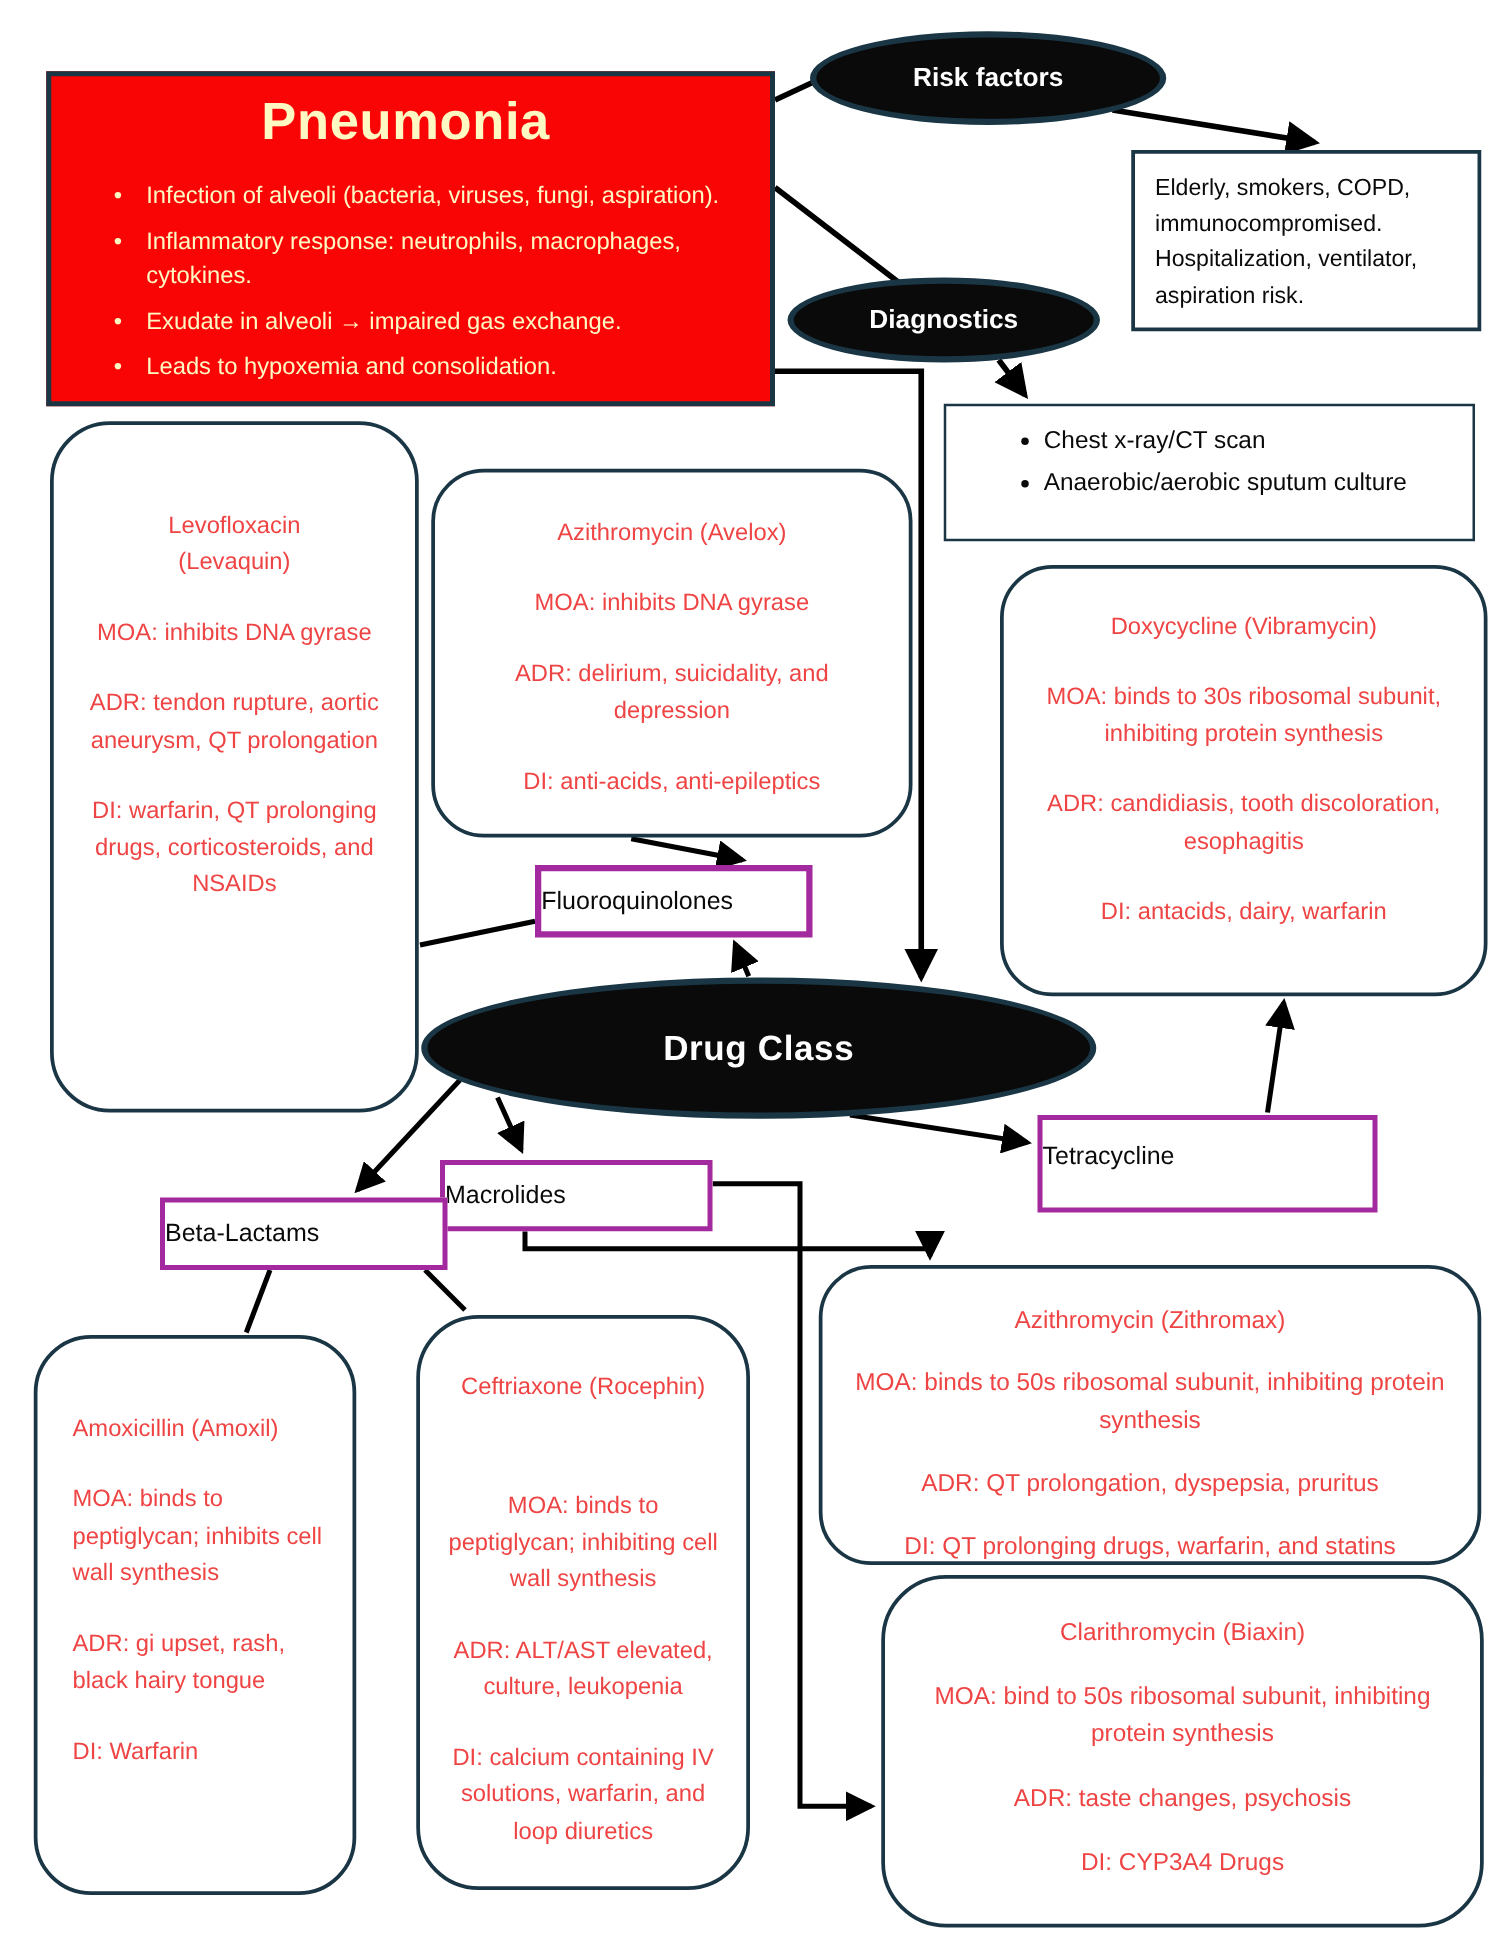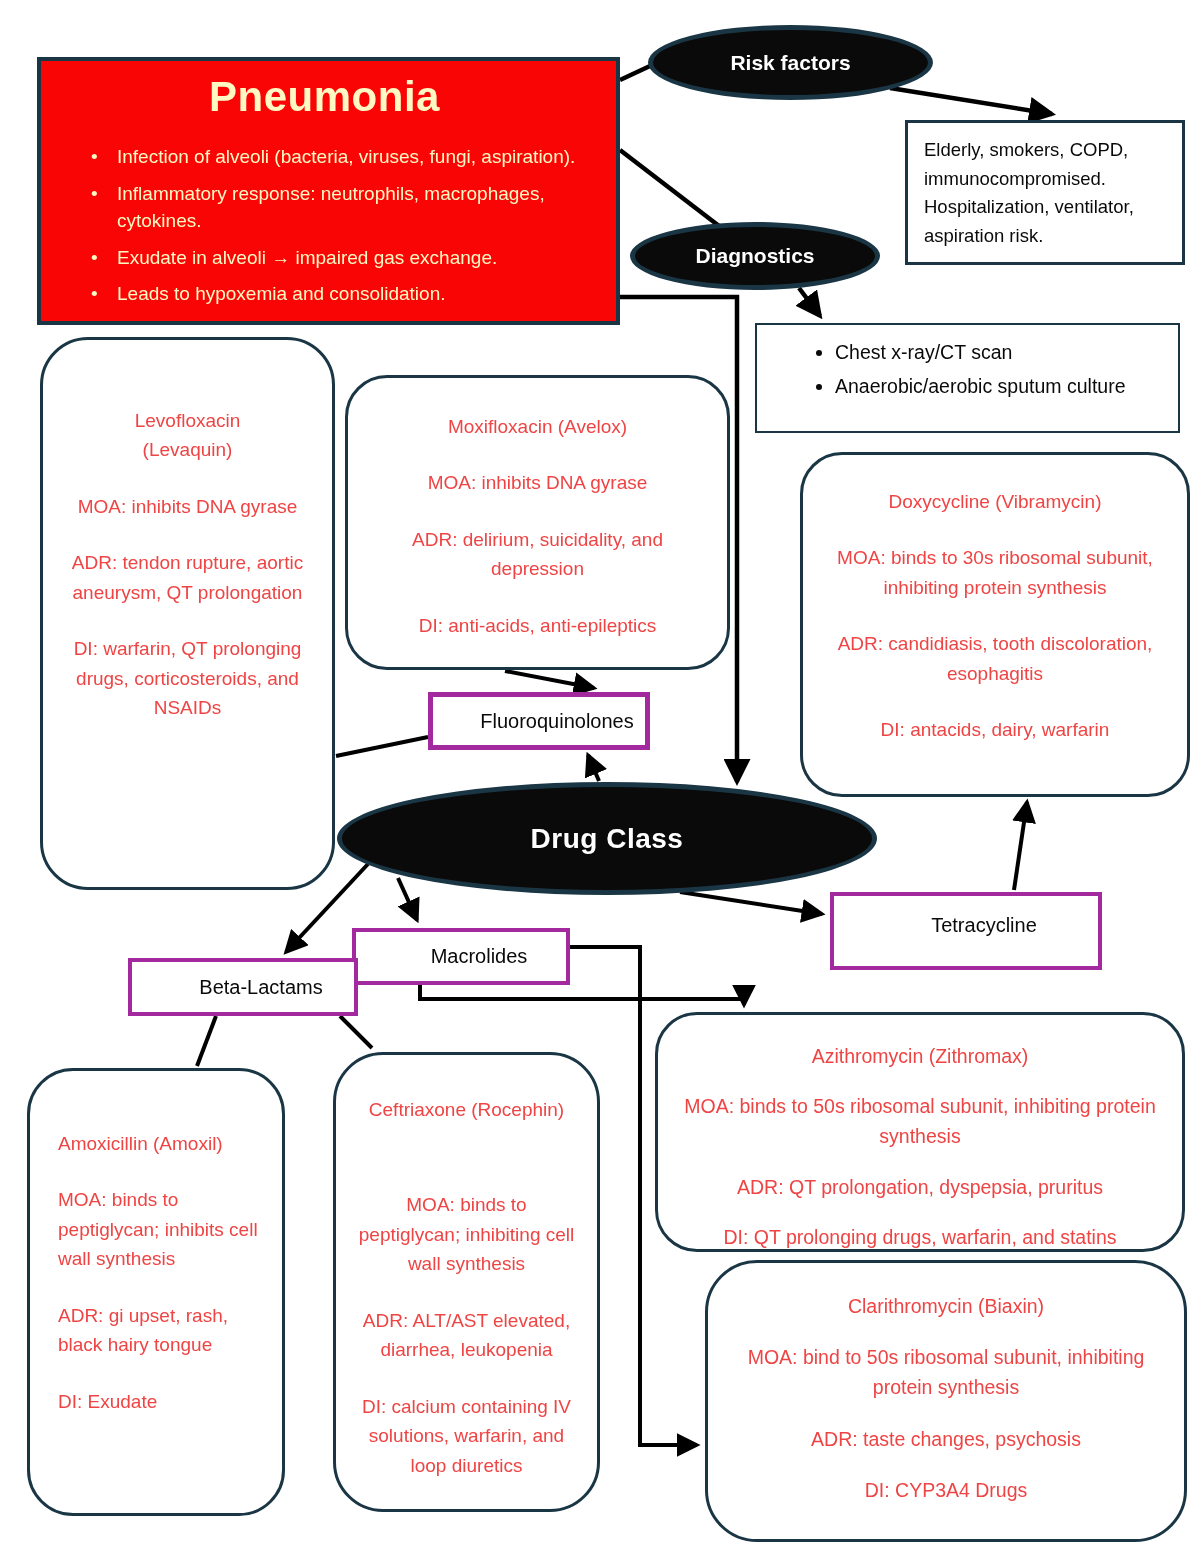--- a/index.html
+++ b/index.html
@@ -81,24 +81,23 @@
     font-size: 19.5px; line-height: 1.55;
   }
   .diag-box ul { list-style: disc; padding-left: 20px; }
   .diag-box li { margin-bottom: 4px; }
 
   
   .classbox {
     background: #ffffff;
     border: 4px solid #a3299e;
     color: #0a0a0a;
-    display: flex; align-items: center; justify-content: center;
+    display: flex; align-items: center; 
     font-size: 20px;
     text-align: center;
-    padding-left: 36px;
   }
   .class-fluoro { left: 428px; top: 692px; width: 222px; height: 58px; border-width: 5px; }
   .class-tetra  { left: 830px; top: 892px; width: 272px; height: 78px; align-items: flex-start; padding-top: 18px; }
   .class-macro  { left: 352px; top: 928px; width: 218px; height: 57px; }
   .class-beta   { left: 128px; top: 958px; width: 230px; height: 58px; }
 
   
   .card {
     background: #ffffff;
     border: 3.5px solid #1a3645;
@@ -194,44 +193,44 @@
   </div>
 
   <div class="node card card-levo">
     <p class="card-title">Levofloxacin (Levaquin)</p>
     <p>MOA: inhibits DNA gyrase</p>
     <p>ADR: tendon rupture, aortic aneurysm, QT prolongation</p>
     <p>DI: warfarin, QT prolonging drugs, corticosteroids, and NSAIDs</p>
   </div>
 
   <div class="node card card-moxi">
-    <p class="card-title">Moxifloxacin (Avelox)</p>
+    <p class="card-title">Azithromycin (Avelox)</p>
     <p>MOA: inhibits DNA gyrase</p>
     <p>ADR: delirium, suicidality, and depression</p>
     <p>DI: anti-acids, anti-epileptics</p>
   </div>
 
   <div class="node card card-doxy">
     <p class="card-title">Doxycycline (Vibramycin)</p>
     <p>MOA: binds to 30s ribosomal subunit, inhibiting protein synthesis</p>
     <p>ADR: candidiasis, tooth discoloration, esophagitis</p>
     <p>DI: antacids, dairy, warfarin</p>
   </div>
 
   <div class="node card card-amox">
     <p class="card-title">Amoxicillin (Amoxil)</p>
     <p>MOA: binds to peptiglycan; inhibits cell wall synthesis</p>
     <p>ADR: gi upset, rash, black hairy tongue</p>
-    <p>DI: Exudate</p>
+    <p>DI: Warfarin</p>
   </div>
 
   <div class="node card card-ceft">
     <p class="card-title gap-title">Ceftriaxone (Rocephin)</p>
     <p>MOA: binds to peptiglycan; inhibiting cell wall synthesis</p>
-    <p>ADR: ALT/AST elevated, diarrhea, leukopenia</p>
+    <p>ADR: ALT/AST elevated, culture, leukopenia</p>
     <p>DI: calcium containing IV solutions, warfarin, and loop diuretics</p>
   </div>
 
   <div class="node card card-azit">
     <p class="card-title">Azithromycin (Zithromax)</p>
     <p>MOA: binds to 50s ribosomal subunit, inhibiting protein synthesis</p>
     <p>ADR: QT prolongation, dyspepsia, pruritus</p>
     <p>DI: QT prolonging drugs, warfarin, and statins</p>
   </div>
 

